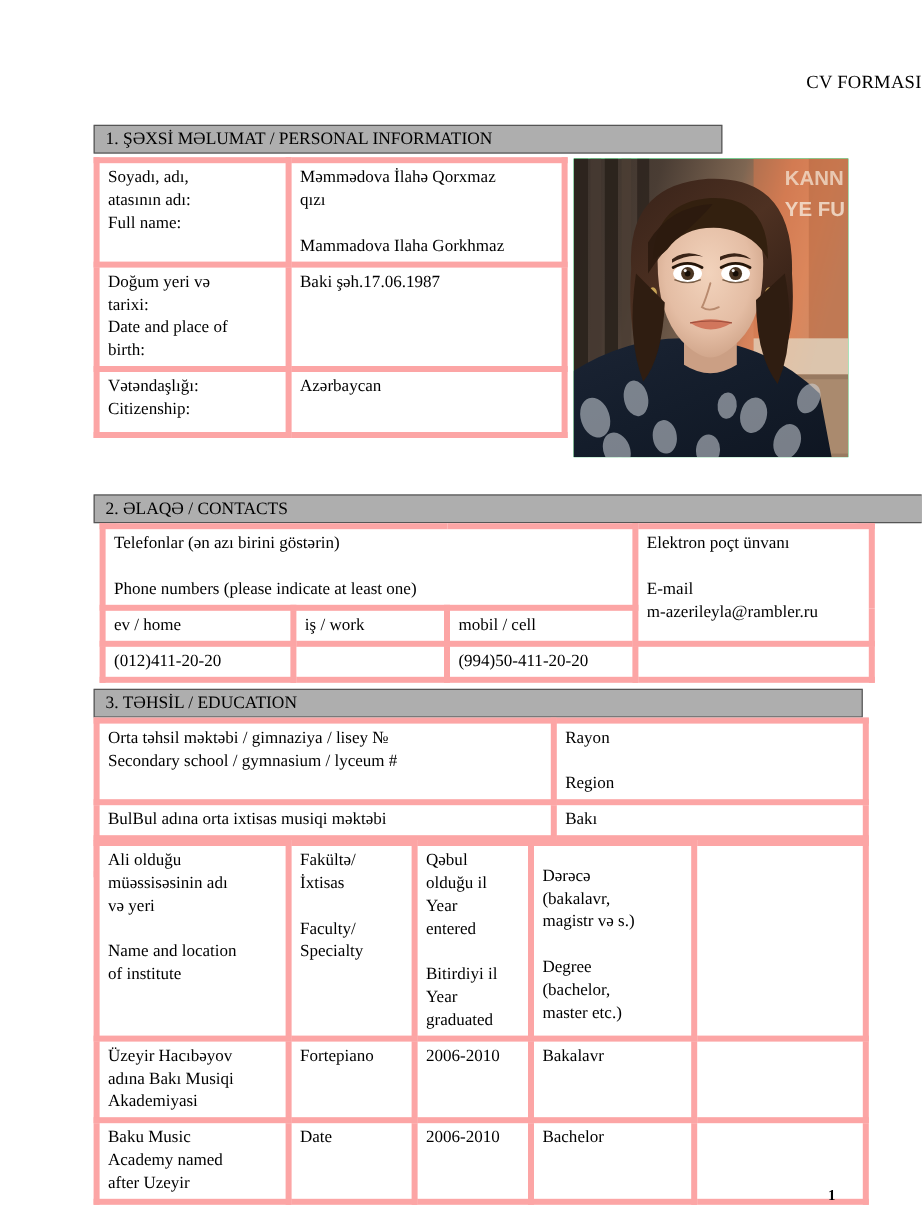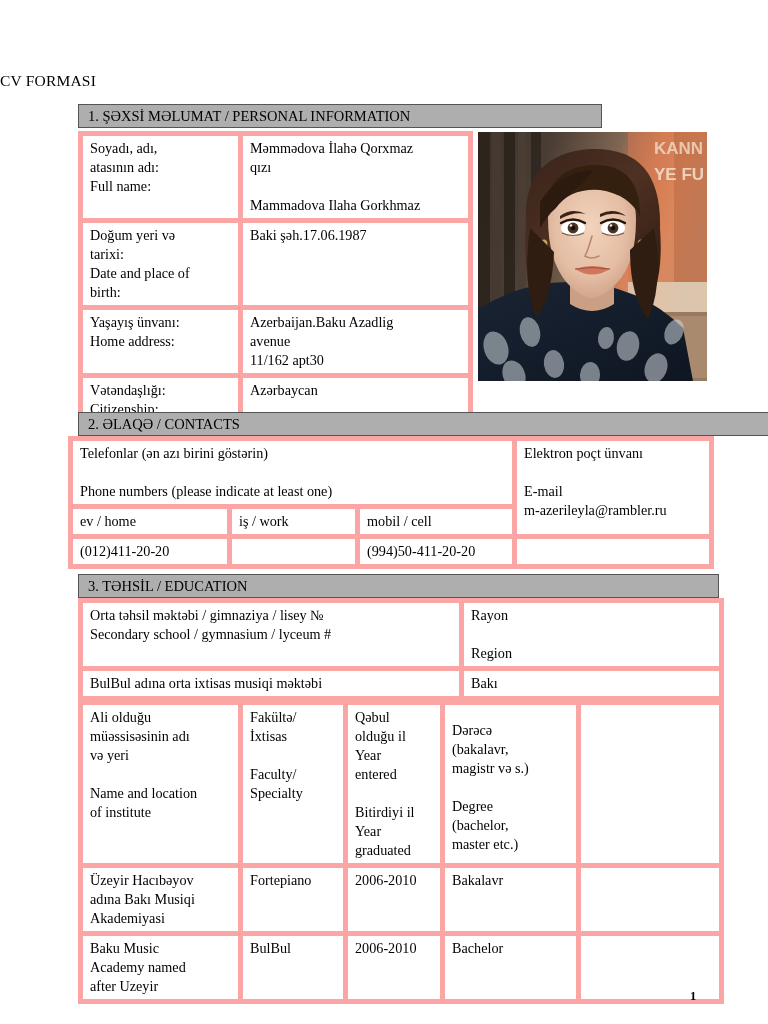--- a/index.html
+++ b/index.html
@@ -21,23 +21,23 @@
     position: relative;
     width: 768px;
     height: 1024px;
     background: #ffffff;
   }
 
   
   .doc-title {
     position: absolute;
     left: 0;
-    top: 72px;
+    top: 60px;
     width: 768px;
-    text-align: left;
+    text-align: right;
     font-size: 15.5px;
     letter-spacing: 0.2px;
   }
 
   
   .section-bar {
     position: absolute;
     background: #aeaeae;
     border: 1px solid #555555;
     box-sizing: border-box;
@@ -121,31 +121,20 @@
           <span>Doğum yeri və</span><br>
           <span>tarixi:</span><br>
           <span>Date and place of</span><br>
           <span>birth:</span>
         </td>
         <td class="mid">
           <span>Baki şəh.17.06.1987</span>
         </td>
       </tr>
 
-      <tr>
-        <td class="mid">
-          <span>Yaşayış ünvanı:</span><br>
-          <span>Home address:</span>
-        </td>
-        <td>
-          <span> Azerbaijan.Baku Azadlig</span><br>
-          <span>avenue</span><br>
-          <span>11/162 apt30</span>
-        </td>
-      </tr>
 
       <tr>
         <td style="height:44px;">
           <span>Vətəndaşlığı:</span><br>
           <span>Citizenship:</span>
         </td>
         <td>
           <span>Azərbaycan</span>
         </td>
       </tr>
@@ -253,21 +242,21 @@
         </g>
 
         <path d="M 52 96 Q 44 150 58 186 Q 74 166 76 120 Z" fill="#2f1d11"></path>
         <path d="M 176 96 Q 186 150 170 188 Q 152 164 152 118 Z" fill="#2f1d11"></path>
       </g>
     </svg>
   </div>
 
   <div class="section-bar" style="left:78px; top:412px; width:691px;">2. ƏLAQƏ / CONTACTS</div>
 
-  <table class="grid" style="left:68px; top:436px; width:641px;border-radius:17px;">
+  <table class="grid" style="left:83px; top:436px; width:641px;border-radius:17px;">
     <colgroup>
       <col style="width:159px;">
       <col style="width:128px;">
       <col style="width:157px;">
       <col style="width:197px;">
     </colgroup>
     <tbody>
       <tr>
         <td colspan="3">
           <span>Telefonlar (ən azı birini göstərin)</span>
@@ -383,21 +372,21 @@
         <td class="mid">Bakalavr</td>
         <td></td>
       </tr>
 
       <tr>
         <td>
           <span>Baku Music</span><br>
           <span>Academy named</span><br>
           <span>after Uzeyir</span>
         </td>
-        <td>BulBul</td>
+        <td>Date</td>
         <td>2006-2010</td>
         <td>Bachelor</td>
         <td></td>
       </tr>
     </tbody>
   </table>
 
   <div class="page-number">1</div>
 
 </div>

